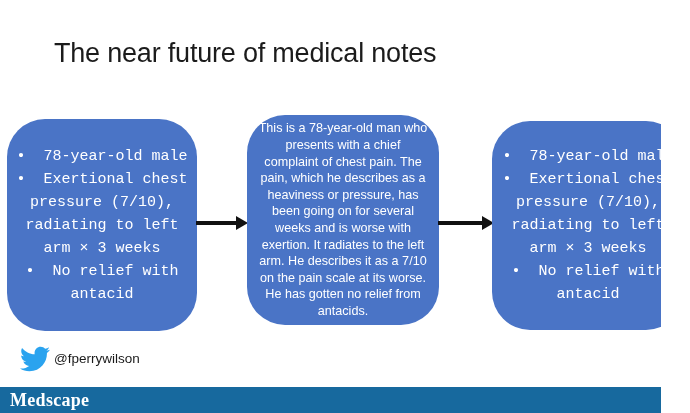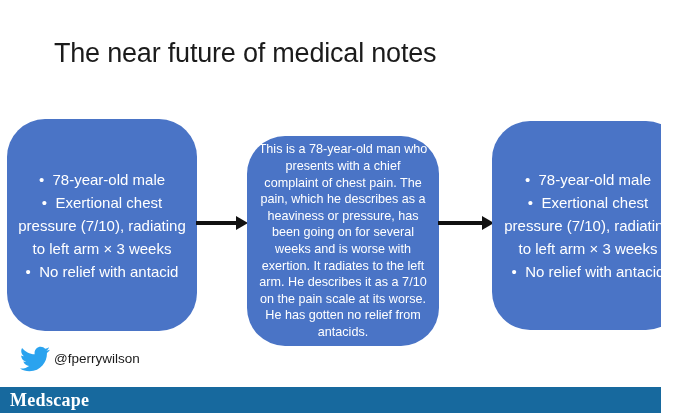--- a/index.html
+++ b/index.html
@@ -26,29 +26,30 @@
     position: absolute;
     background: var(--box-fill, #4a74c6);
     border-radius: 38px;
     color: var(--box-text, #ffffff);
     display: flex;
     align-items: center;
     justify-content: center;
     box-sizing: border-box;
   }
   .box-left  { left: 7px;   top: 119px; width: 190px; height: 212px; }
-  .box-mid   { left: 247px; top: 136px; width: 192px; height: 210px; }
+  .box-mid   { left: 247px; top: 115px; width: 192px; height: 210px; }
   .box-right { left: 492px; top: 121px; width: 192px; height: 209px; }
   .bullets {
     list-style: none;
     margin: 0;
     padding: 0 9px;
     text-align: center;
     font-size: 15px;
     line-height: 23px;
+    font-family: Liberation Mono, monospace;
   }
   .bullets li { margin: 0; }
   .narrative {
     margin: 0;
     padding: 0 11px;
     text-align: center;
     font-size: 12.6px;
     line-height: 16.6px;
   }
   .flow-arrow { position: absolute; display: block; }

